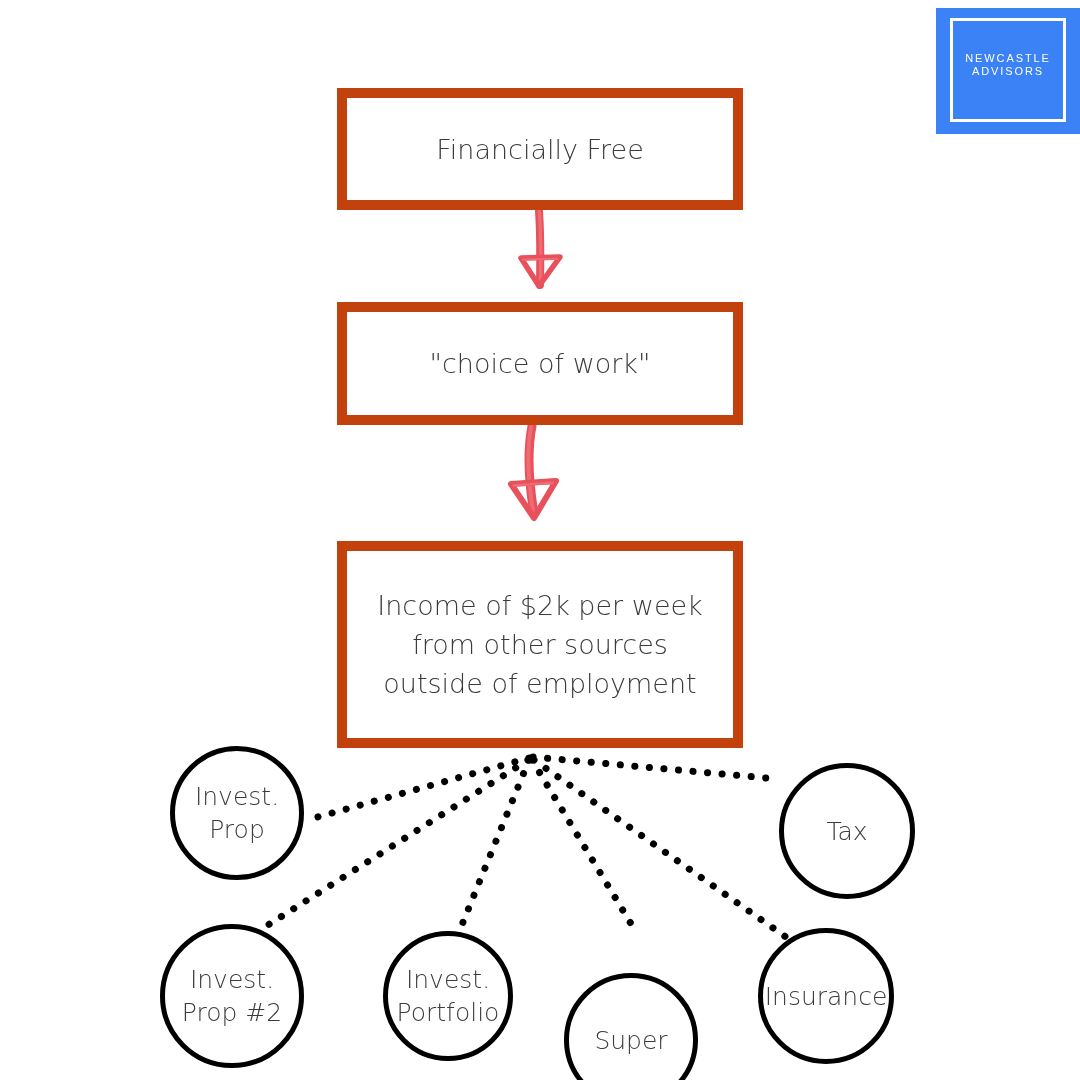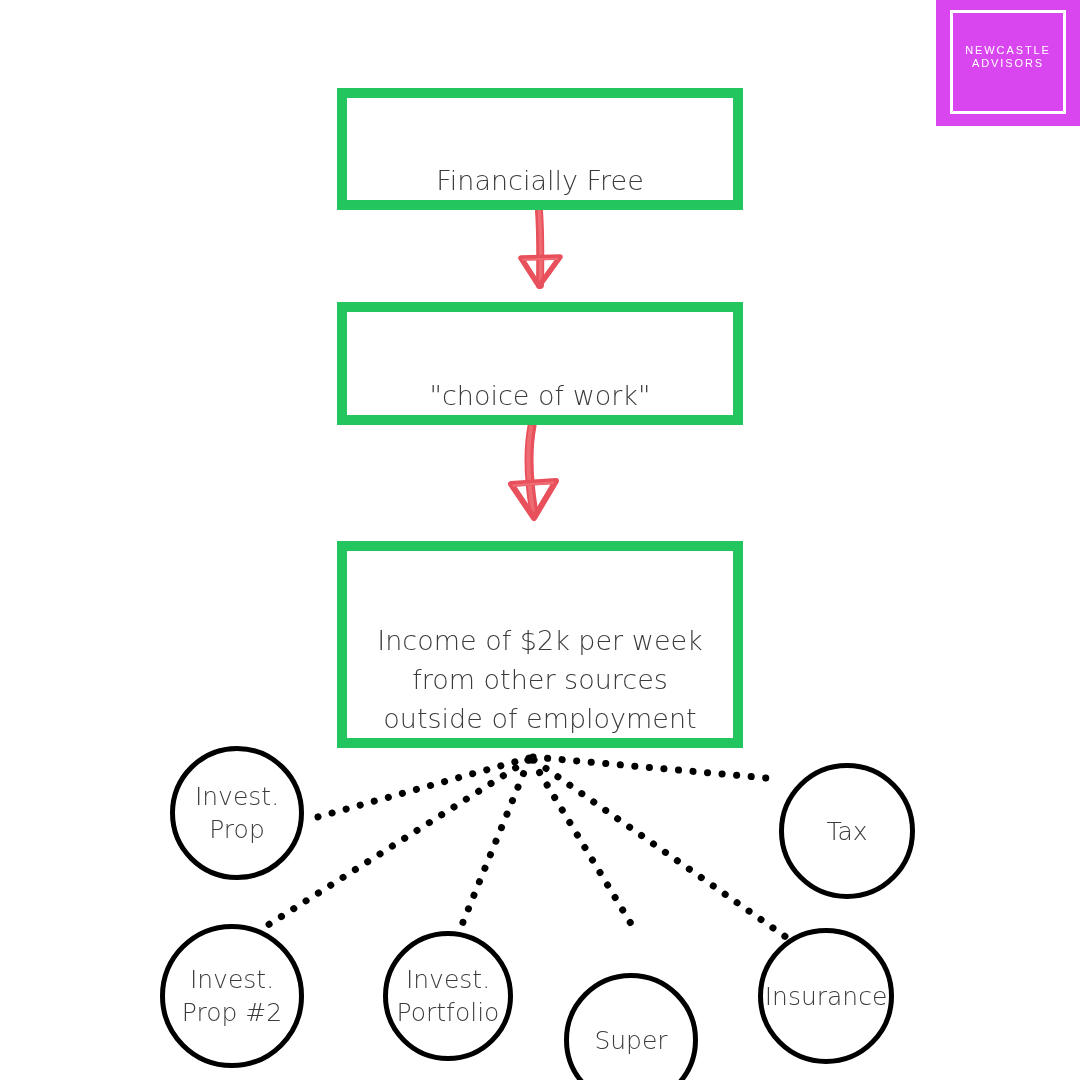--- a/index.html
+++ b/index.html
@@ -20,24 +20,24 @@
     left: 0;
     top: 0;
     width: 1080px;
     height: 1080px;
   }
 
   
   .logo-badge {
     position: absolute;
     left: 936px;
-    top: 0px;
+    top: 8px;
     width: 144px;
     height: 126px;
-    background: #d946ef;
+    background: #3b82f6;
     box-sizing: border-box;
   }
   .logo-inner-frame {
     position: absolute;
     left: 14px;
     top: 10px;
     right: 14px;
     bottom: 12px;
     border: 3px solid #ffffff;
     box-sizing: border-box;
@@ -54,24 +54,24 @@
     line-height: 13px;
     letter-spacing: 1.9px;
     font-weight: 400;
     white-space: pre-line;
   }
 
   
   .pbox {
     position: absolute;
     background: #ffffff;
-    border: 10px solid #22c55e;
+    border: 10px solid #c2410c;
     box-sizing: border-box;
     display: flex;
-    align-items: flex-end;
+    align-items: center;
     justify-content: center;
   }
   .pbox-text {
     color: #3b3b3b;
     font-family: "DejaVu Sans", "Liberation Sans", sans-serif;
     font-size: 27px;
     font-weight: 300;
     line-height: 39px;
     text-align: center;
     white-space: pre-line;

